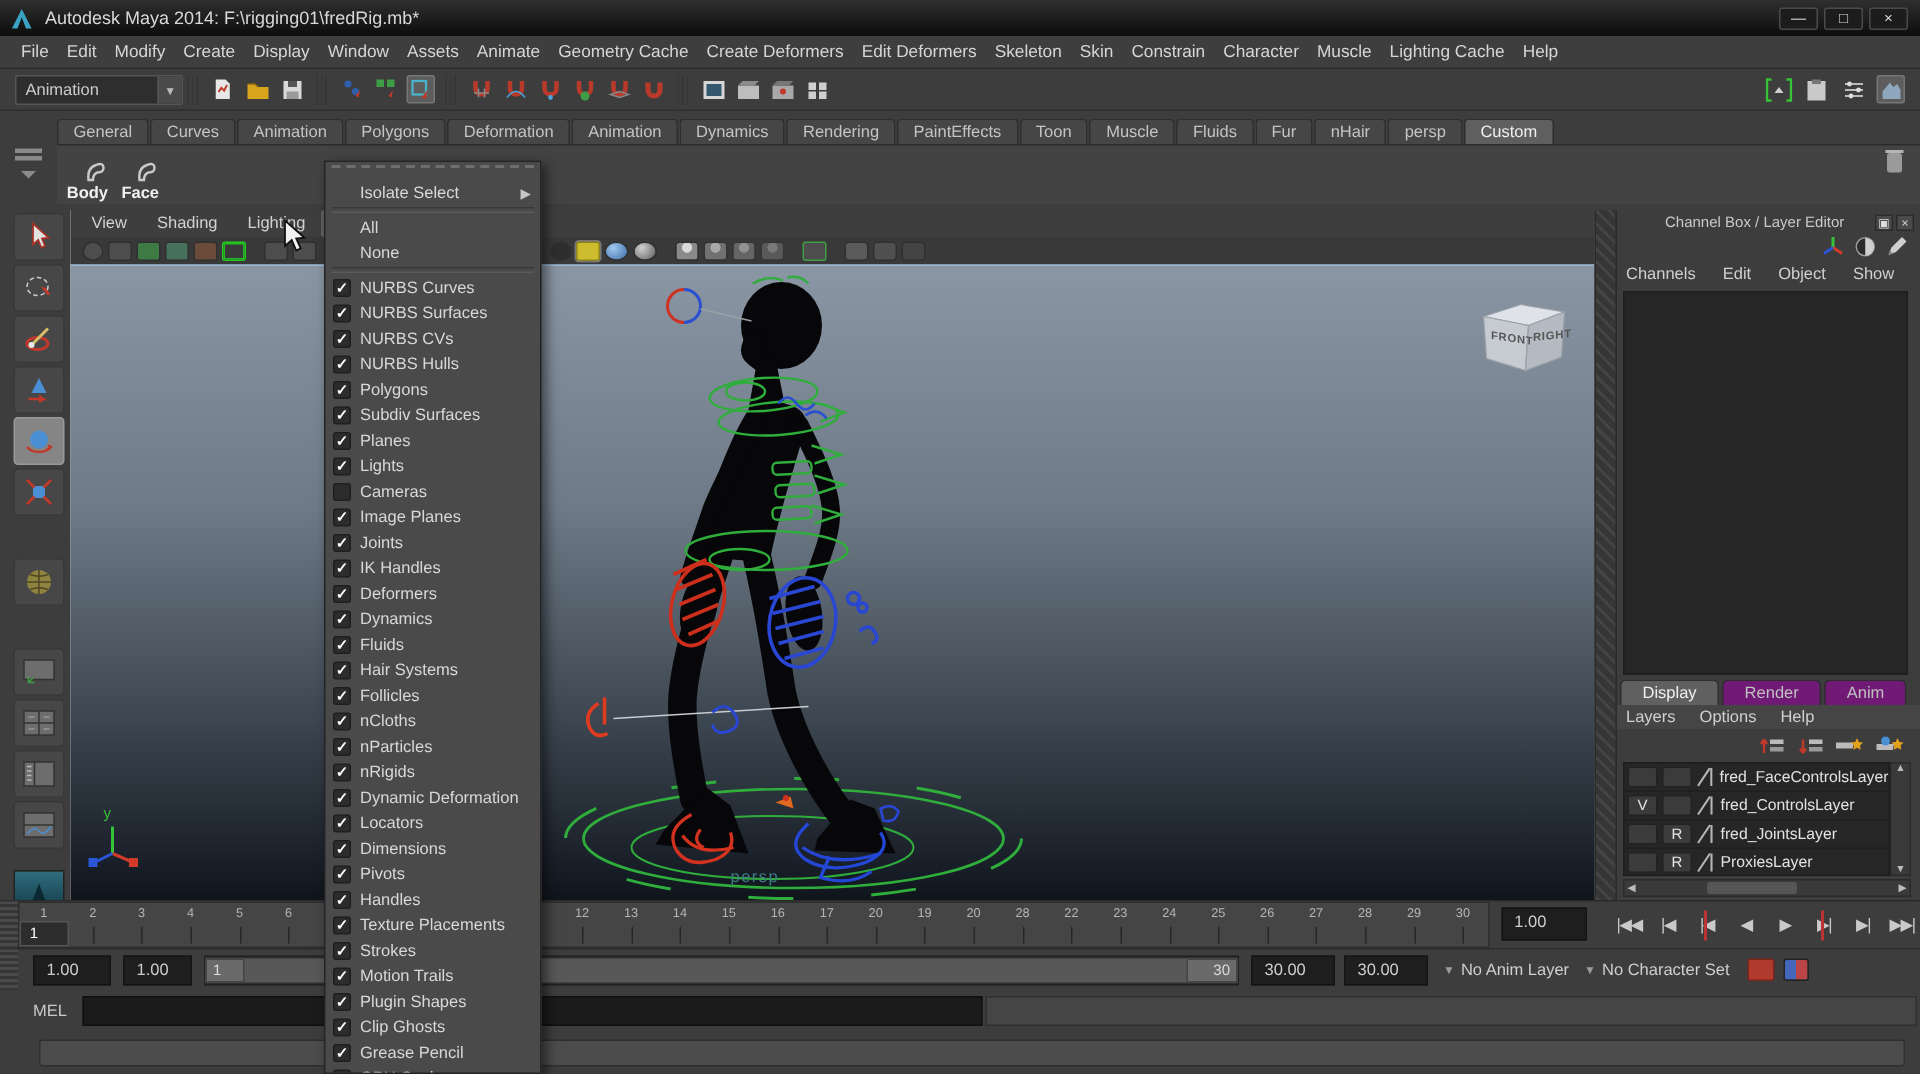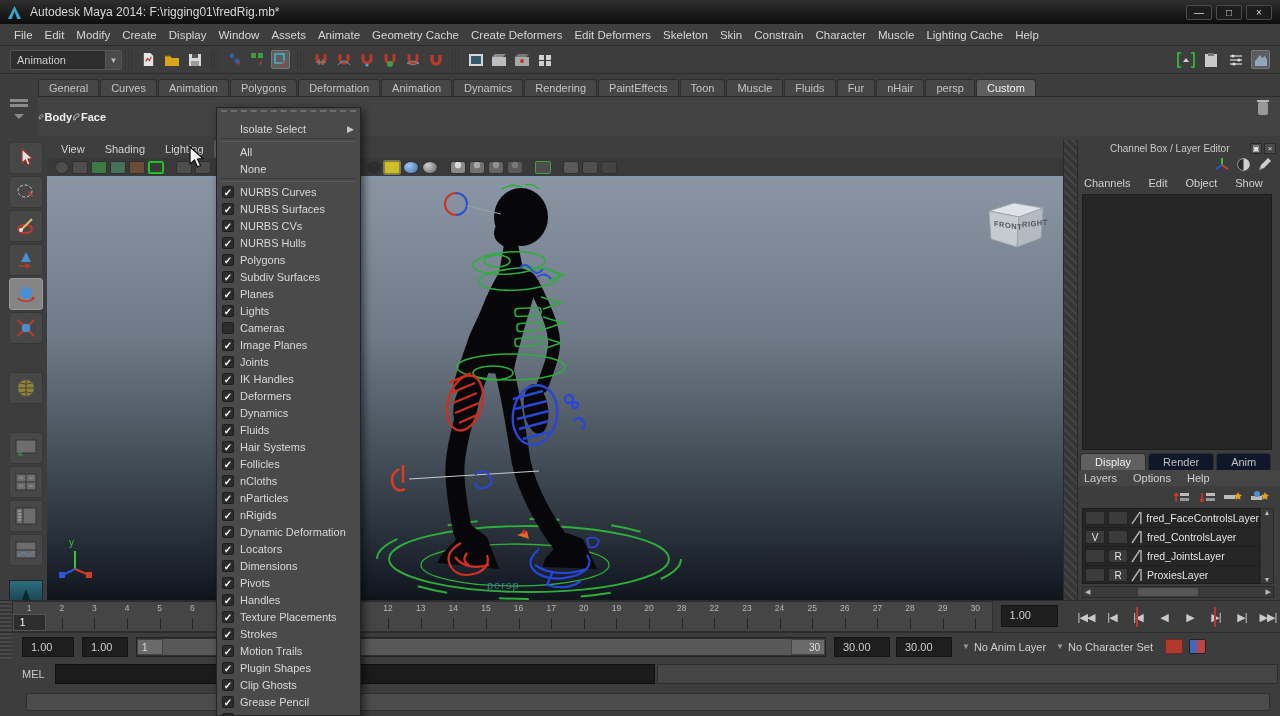--- a/index.html
+++ b/index.html
@@ -27,21 +27,21 @@
   .sl-group{display:flex;align-items:center;gap:4px;margin:0 4px;}
   .sl-icon{width:19px;height:19px;display:flex;align-items:center;justify-content:center;border-radius:2px;}
   .sl-icon.active{background:#5d5d5d;border:1px solid #777;}
   .sl-right{margin-left:auto;display:flex;gap:6px;margin-right:10px;}
 
   
   .shelf-tabs{left:38px;top:76px;width:1242px;height:20px;display:flex;align-items:flex-end;}
   .shelf-tab{padding:2px 10px;font-size:11px;color:#c4c4c4;background:#464646;border:1px solid #2e2e2e;border-bottom:none;border-radius:3px 3px 0 0;margin-right:1px;}
   .shelf-tab.is-active{background:#5f5f5f;color:#efefef;}
   .shelf-body{left:38px;top:96px;width:1242px;height:40px;background:#434343;border-top:1px solid #2b2b2b;display:flex;align-items:center;}
-  .shelf-btn{width:34px;height:36px;display:flex;flex-direction:row;align-items:center;justify-content:flex-end;color:#f0f0f0;font-size:11px;font-weight:bold;}
+  .shelf-btn{width:34px;height:36px;display:flex;flex-direction:column;align-items:flex-end;justify-content:flex-end;color:#f0f0f0;font-size:11px;font-weight:bold;}
   .shelf-left-widget{left:6px;top:98px;width:26px;height:32px;display:flex;flex-direction:column;gap:3px;align-items:center;}
   .trash{right:8px;top:96px;color:#aaa;}
 
   
   .toolbox{left:6px;top:140px;width:40px;height:576px;background:#3d3d3d;display:flex;flex-direction:column;align-items:center;}
   .tool{width:34px;height:32px;margin-top:2px;border-radius:3px;display:flex;align-items:center;justify-content:center;background:#474747;border:1px solid #383838;}
   .tool.is-active{background:#858585;border-color:#999;}
   .tool.gap{margin-top:28px;}
   .persp-thumb{width:34px;height:30px;margin-top:14px;border:1px solid #222;background:linear-gradient(#2f6d7d,#123744);position:relative;overflow:hidden;}
 
@@ -70,21 +70,21 @@
   .grip-v{left:1063px;top:140px;width:15px;height:460px;background:#363636;border-left:1px solid #2a2a2a;border-right:1px solid #2a2a2a;
     background-image:repeating-linear-gradient(45deg,#444 0 2px,transparent 2px 6px);}
   .rpanel{left:1078px;top:140px;width:202px;height:460px;background:#3d3d3d;}
   .rp-title{left:0;top:0;width:100%;height:16px;display:flex;align-items:center;color:#c9c9c9;font-size:10px;}
   .rp-title .t{margin-left:32px;}
   .rp-winbtn{width:12px;height:11px;background:#4a4a4a;border:1px solid #2b2b2b;color:#ddd;font-size:8px;line-height:9px;text-align:center;margin-left:2px;}
   .rp-icons{left:0;top:17px;width:100%;height:16px;display:flex;justify-content:flex-end;gap:6px;padding-right:8px;}
   .rp-menus{left:0;top:34px;width:100%;height:18px;display:flex;gap:18px;padding-left:6px;color:#d0d0d0;font-size:11px;align-items:center;}
   .chan-area{left:4px;top:54px;width:190px;height:256px;background:#262626;border:1px solid #1d1d1d;}
   .le-tabs{left:2px;top:312px;width:198px;height:18px;display:flex;align-items:flex-end;}
-  .le-tab{padding:2px 14px;font-size:11px;color:#c0c0c0;background:#0f172a;border:1px solid #2d2d2d;border-bottom:none;border-radius:4px 4px 0 0;margin-right:2px;}
+  .le-tab{padding:2px 14px;font-size:11px;color:#c0c0c0;background:#701a75;border:1px solid #2d2d2d;border-bottom:none;border-radius:4px 4px 0 0;margin-right:2px;}
   .le-tab.is-active{background:#606060;color:#f0f0f0;}
   .le-menus{left:0;top:330px;width:100%;height:16px;display:flex;gap:16px;padding-left:6px;color:#d0d0d0;font-size:11px;align-items:center;background:#454545;}
   .le-iconrow{left:0;top:347px;width:100%;height:20px;display:flex;justify-content:flex-end;gap:8px;padding-right:10px;align-items:center;}
   .layer-list{left:4px;top:368px;width:178px;height:76px;background:#262626;border:1px solid #1d1d1d;overflow:hidden;}
   .layer-row{height:19px;display:flex;align-items:center;gap:3px;padding-left:2px;border-bottom:1px solid #1f1f1f;}
   .lr-box{width:20px;height:14px;background:#3b3b3b;border:1px solid #222;border-radius:2px;color:#e6e6e6;font-size:10px;text-align:center;line-height:13px;}
   .lr-name{color:#e2e2e2;font-size:10.5px;white-space:nowrap;}
   .vscroll{left:182px;top:368px;width:14px;height:76px;background:#3a3a3a;border:1px solid #2a2a2a;display:flex;flex-direction:column;justify-content:space-between;align-items:center;color:#bbb;font-size:7px;}
   .hscroll{left:4px;top:446px;width:192px;height:12px;background:#3a3a3a;border:1px solid #2a2a2a;display:flex;align-items:center;color:#bbb;font-size:7px;}
   .hthumb{width:60px;height:8px;background:#555;margin-left:48px;border-radius:2px;}

